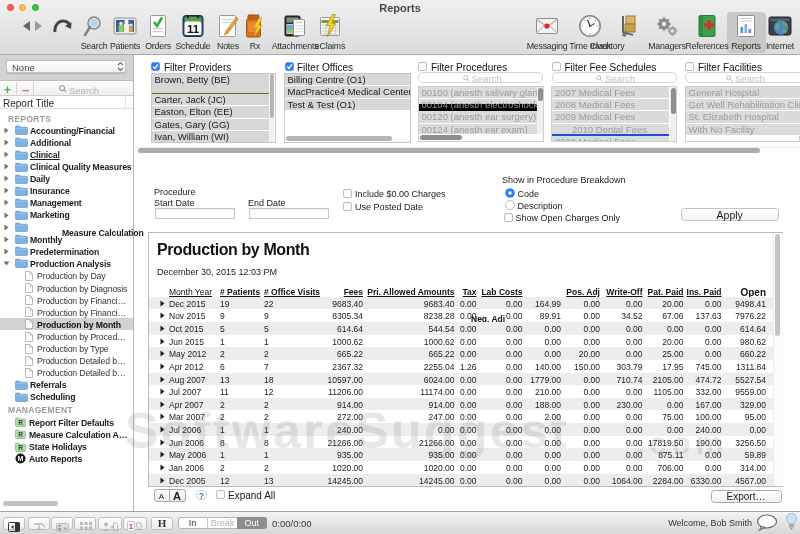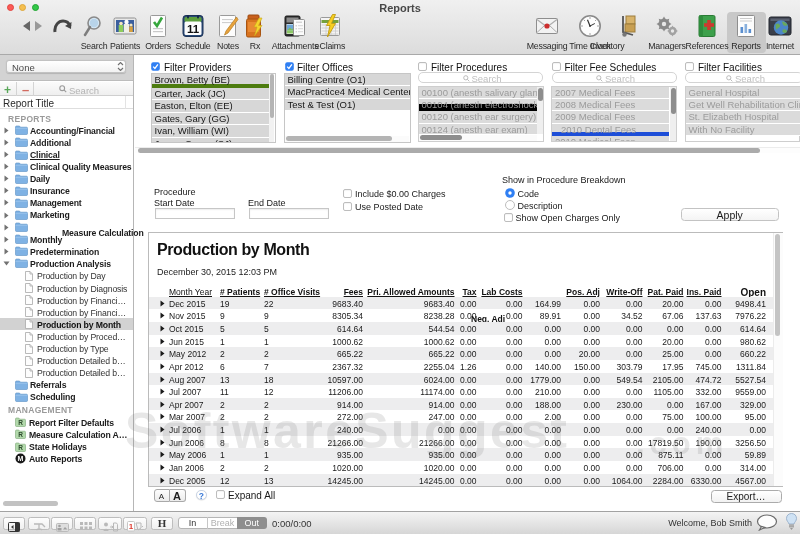--- a/index.html
+++ b/index.html
@@ -370,21 +370,21 @@
   </svg>
 <div class="ab tl" style="left:29px;top:454.1px;font-size:8.7px;letter-spacing:-0.15px;font-weight:bold;color:#1c1c1c;">Auto Reports</div>
 <div class="ab" style="left:3px;top:501px;width:55px;height:5px;border-radius:3px;background:#c2c2c2;"></div>
 <svg class="ab" style="left:151px;top:62px;" width="9" height="9" viewBox="0 0 9 9">
     <rect x="0.2" y="0.2" width="8.6" height="8.6" rx="2" fill="#2f7ff3"></rect>
     <path d="M2.2 4.6 L3.9 6.4 L6.9 2.4" fill="none" stroke="#fff" stroke-width="1.3"></path>
   </svg>
 <div class="ab" style="left:164px;top:61.5px;font-size:10px;color:#111;">Filter Providers</div>
 <div class="ab" style="left:150.5px;top:72.5px;width:125px;height:70px;background:#fff;border:1px solid #c6c6c6;"></div>
 <div class="ab" style="left:151.5px;top:73.5px;width:117px;height:68px;overflow:hidden;">
-    <div class="tl" style="height:14px;background:#d7d7d7;border-bottom:4px solid #4d7c0f;font-size:9.5px;line-height:11.6px;color:#161616;padding-left:3px;">Brown, Betty (BE)</div>
+    <div class="tl" style="height:20px;background:#d7d7d7;border-bottom:1px solid #4d7c0f;font-size:9.5px;line-height:11.6px;color:#161616;padding-left:3px;">Brown, Betty (BE)</div>
     <div class="tl" style="height:12.6px;background:#d7d7d7;border-bottom:1px solid #fff;font-size:9.5px;line-height:11.6px;color:#161616;padding-left:3px;">Carter, Jack (JC)</div>
     <div class="tl" style="height:12.6px;background:#d7d7d7;border-bottom:1px solid #fff;font-size:9.5px;line-height:11.6px;color:#161616;padding-left:3px;">Easton, Elton (EE)</div>
     <div class="tl" style="height:12.6px;background:#d7d7d7;border-bottom:1px solid #fff;font-size:9.5px;line-height:11.6px;color:#161616;padding-left:3px;">Gates, Gary (GG)</div>
     <div class="tl" style="height:12.6px;background:#d7d7d7;border-bottom:1px solid #fff;font-size:9.5px;line-height:11.6px;color:#161616;padding-left:3px;">Ivan, William (WI)</div>
     <div class="tl" style="height:12.6px;background:#d7d7d7;border-bottom:1px solid #fff;font-size:9.5px;line-height:11.6px;color:#161616;padding-left:3px;">Jones, Susan (SJ)</div>
   </div>
 <div class="ab" style="left:269px;top:73.5px;width:5px;height:68px;background:#f2f2f2;"></div>
 <div class="ab" style="left:269.5px;top:74px;width:4.5px;height:44px;border-radius:3px;background:#b4b4b4;"></div>
 <svg class="ab" style="left:284.5px;top:62px;" width="9" height="9" viewBox="0 0 9 9">
     <rect x="0.2" y="0.2" width="8.6" height="8.6" rx="2" fill="#2f7ff3"></rect>
@@ -424,21 +424,21 @@
 <svg class="ab" style="left:596px;top:74.5px;" width="7" height="7" viewBox="0 0 10 10">
     <circle cx="4" cy="4" r="3" fill="none" stroke="#b9b9b9" stroke-width="1.4"></circle>
     <path d="M6.2 6.2 L9 9" stroke="#b9b9b9" stroke-width="1.4"></path>
   </svg>
 <div class="ab" style="left:605px;top:73px;font-size:9.5px;color:#c0c0c0;">Search</div>
 <div class="ab" style="left:551px;top:85.5px;width:126px;height:56px;background:#fff;border:1px solid #cecece;"></div>
 <div class="ab" style="left:552px;top:86.5px;width:117px;height:54.5px;overflow:hidden;">
     <div class="tl" style="height:12.4px;background:#dbdbdb;border-bottom:1px solid #fff;font-size:9.5px;line-height:11.4px;color:#9b9b9b;padding-left:3px;">2007 Medical Fees</div>
     <div class="tl" style="height:12.4px;background:#dbdbdb;border-bottom:1px solid #fff;font-size:9.5px;line-height:11.4px;color:#9b9b9b;padding-left:3px;">2008 Medical Fees</div>
     <div class="tl" style="height:12.4px;background:#dbdbdb;border-bottom:1px solid #fff;font-size:9.5px;line-height:11.4px;color:#9b9b9b;padding-left:3px;">2009 Medical Fees</div>
-    <div class="tl" style="height:12.4px;background:#dbdbdb;border-bottom:4px solid #1d4ed8;font-size:9.5px;line-height:11.4px;color:#9b9b9b;padding-left:9px;">2010 Dental Fees</div>
+    <div class="tl" style="height:12.4px;background:#dbdbdb;border-bottom:2px solid #1d4ed8;font-size:9.5px;line-height:11.4px;color:#9b9b9b;padding-left:20px;">2010 Dental Fees</div>
     <div class="tl" style="height:12.4px;background:#dbdbdb;border-bottom:1px solid #fff;font-size:9.5px;line-height:11.4px;color:#9b9b9b;padding-left:3px;">2010 Medical Fees</div>
   </div>
 <div class="ab" style="left:670px;top:86.5px;width:6px;height:54px;background:#efefef;"></div>
 <div class="ab" style="left:670.5px;top:87.5px;width:5px;height:26px;border-radius:2.5px;background:#8e8e8e;"></div>
 <div class="ab" style="left:685px;top:62px;width:9px;height:9px;border-radius:2px;background:#fff;border:1px solid #bdbdbd;box-shadow:inset 0 0.5px 1px rgba(0,0,0,0.08);"></div>
 <div class="ab" style="left:698px;top:61.5px;font-size:10px;color:#111;">Filter Facilities</div>
 <div class="ab" style="left:685px;top:72px;width:118px;height:11px;background:#fff;border:1px solid #d4d4d4;border-radius:5px;"></div>
 <svg class="ab" style="left:726px;top:74.5px;" width="7" height="7" viewBox="0 0 10 10">
     <circle cx="4" cy="4" r="3" fill="none" stroke="#b9b9b9" stroke-width="1.4"></circle>
     <path d="M6.2 6.2 L9 9" stroke="#b9b9b9" stroke-width="1.4"></path>
@@ -594,21 +594,21 @@
   </svg>
 <div class="ab tl" style="left:169px;top:374.5px;font-size:8.5px;color:#1a1a1a;">Aug 2007</div>
 <div class="ab tl" style="left:220px;top:374.5px;font-size:8.5px;color:#1a1a1a;">13</div>
 <div class="ab tl" style="left:264px;top:374.5px;font-size:8.5px;color:#1a1a1a;">18</div>
 <div class="ab tl" style="left:293px;top:374.5px;width:70px;text-align:right;font-size:8.5px;color:#1a1a1a;">10597.00</div>
 <div class="ab tl" style="left:384.5px;top:374.5px;width:70px;text-align:right;font-size:8.5px;color:#1a1a1a;">6024.00</div>
 <div class="ab tl" style="left:406.5px;top:374.5px;width:70px;text-align:right;font-size:8.5px;color:#1a1a1a;">0.00</div>
 <div class="ab tl" style="left:452.5px;top:374.5px;width:70px;text-align:right;font-size:8.5px;color:#1a1a1a;">0.00</div>
 <div class="ab tl" style="left:491px;top:374.5px;width:70px;text-align:right;font-size:8.5px;color:#1a1a1a;">1779.00</div>
 <div class="ab tl" style="left:530px;top:374.5px;width:70px;text-align:right;font-size:8.5px;color:#1a1a1a;">0.00</div>
-<div class="ab tl" style="left:572.5px;top:374.5px;width:70px;text-align:right;font-size:8.5px;color:#1a1a1a;">549.54</div>
+<div class="ab tl" style="left:572.5px;top:374.5px;width:70px;text-align:right;font-size:8.5px;color:#1a1a1a;">710.74</div>
 <div class="ab tl" style="left:613.5px;top:374.5px;width:70px;text-align:right;font-size:8.5px;color:#1a1a1a;">2105.00</div>
 <div class="ab tl" style="left:651.5px;top:374.5px;width:70px;text-align:right;font-size:8.5px;color:#1a1a1a;">474.72</div>
 <div class="ab tl" style="left:696px;top:374.5px;width:70px;text-align:right;font-size:8.5px;color:#1a1a1a;">5527.54</div>
 <svg class="ab" style="left:160px;top:388.15px;" width="5" height="7" viewBox="0 0 5 7">
     <path d="M0.5 0.5 L4.5 3.5 L0.5 6.5 Z" fill="#1a1a1a"></path>
   </svg>
 <div class="ab tl" style="left:169px;top:387.15px;font-size:8.5px;color:#1a1a1a;">Jul 2007</div>
 <div class="ab tl" style="left:220px;top:387.15px;font-size:8.5px;color:#1a1a1a;">11</div>
 <div class="ab tl" style="left:264px;top:387.15px;font-size:8.5px;color:#1a1a1a;">12</div>
 <div class="ab tl" style="left:293px;top:387.15px;width:70px;text-align:right;font-size:8.5px;color:#1a1a1a;">11206.00</div>

